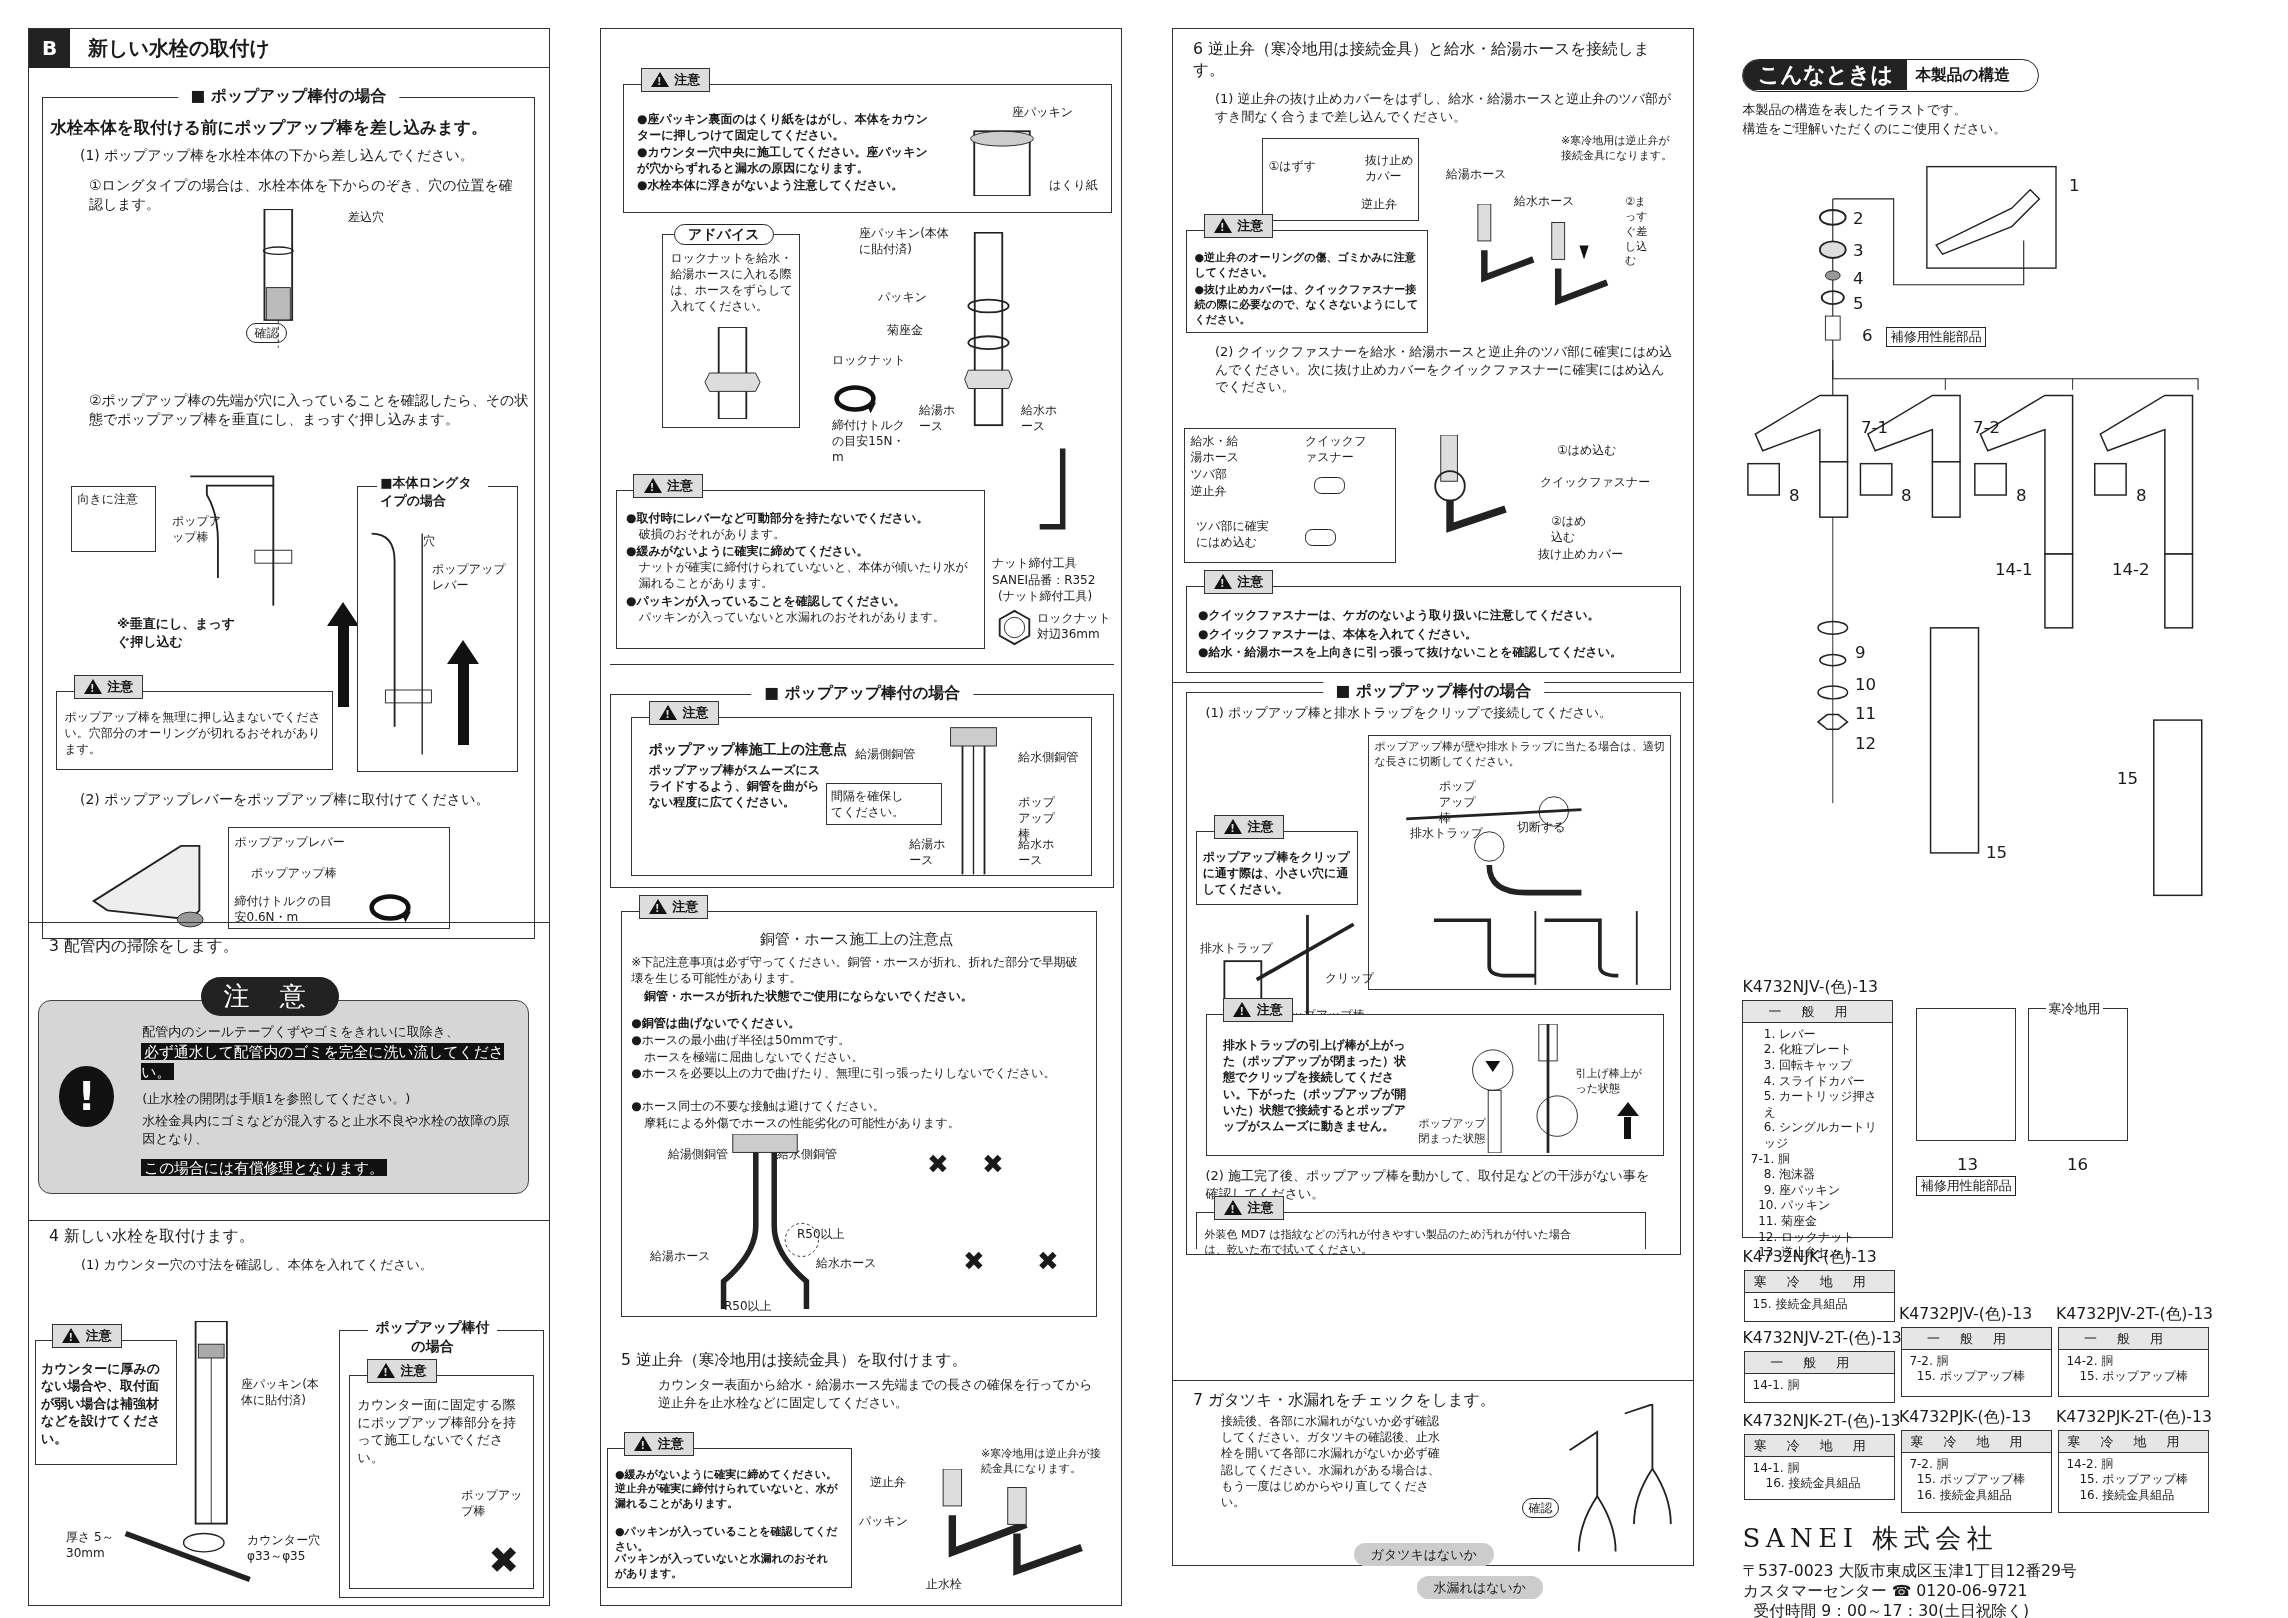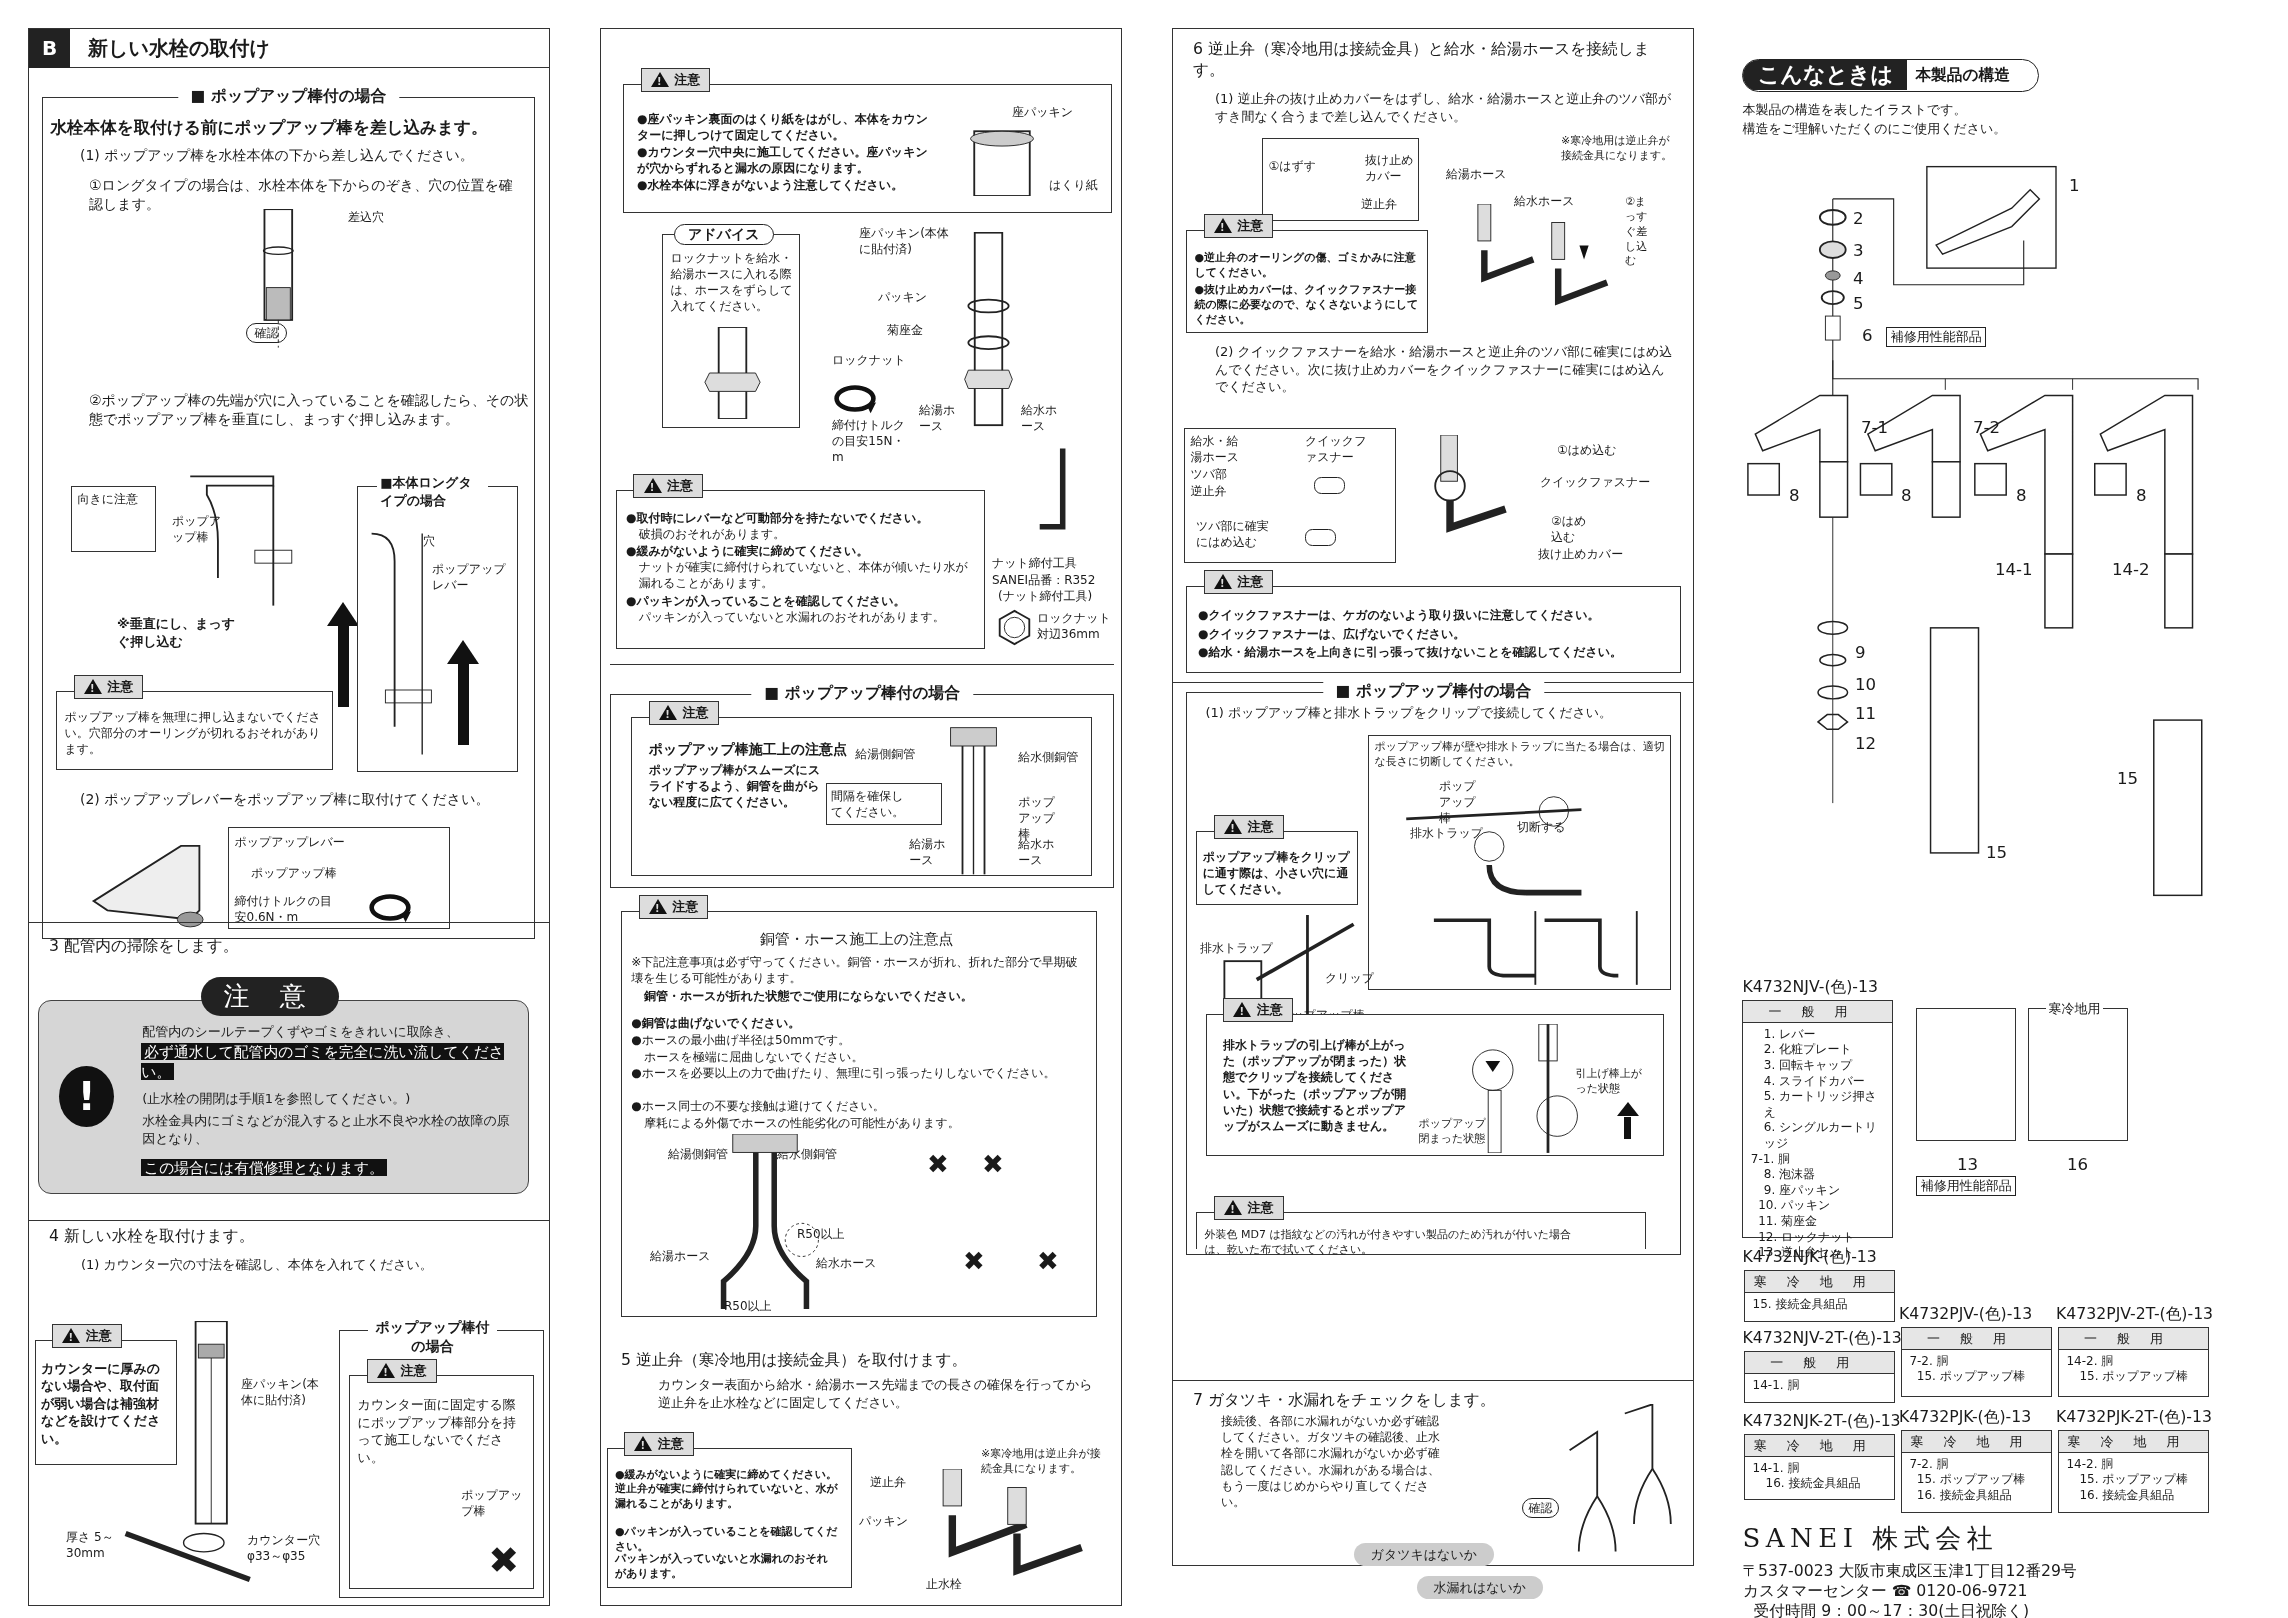--- a/index.html
+++ b/index.html
@@ -318,21 +318,21 @@
     <circle cx="40" cy="55" r="16" fill="none" stroke="#222" stroke-width="2"></circle>
     <path d="M40 70 L40 100 L100 80" fill="none" stroke="#222" stroke-width="8"></path>
   </svg>
   <div class="lbl" style="left:384px;top:413px;">①はめ込む</div>
   <div class="lbl" style="left:367px;top:445px;">クイックファスナー</div>
   <div class="lbl" style="left:378px;top:484px;width:46px;white-space:normal;">②はめ込む</div>
   <div class="lbl" style="left:365px;top:517px;">抜け止めカバー</div>
   <div class="box" style="left:13px;top:557px;width:495px;height:87px;">
     <div class="ctag"><span class="tri"></span><span>注意</span></div>
     <div class="txt b" style="left:11px;top:20px;font-size:12px;">●クイックファスナーは、ケガのないよう取り扱いに注意してください。</div>
-    <div class="txt b" style="left:11px;top:39px;font-size:12px;">●クイックファスナーは、広げないでください。</div>
+    <div class="txt b" style="left:11px;top:39px;font-size:12px;">●クイックファスナーは、本体を入れてください。</div>
     <div class="txt b" style="left:11px;top:57px;font-size:12px;">●給水・給湯ホースを上向きに引っ張って抜けないことを確認してください。</div>
   </div>
   <div style="position:absolute;left:0;top:653px;width:100%;border-top:1.8px solid #333"></div>
 
   <div class="frame" style="left:13px;top:663px;width:495px;height:563px;">
     <div class="ftitle">ポップアップ棒付の場合</div>
     <div class="txt" style="left:18.5px;top:11px;font-size:13px;">(1) ポップアップ棒と排水トラップをクリップで接続してください。</div>
     <div class="box" style="left:181px;top:42px;width:303px;height:255px;">
       <div class="txt" style="left:5.5px;top:3.7px;width:292px;font-size:11px;">ポップアップ棒が壁や排水トラップに当たる場合は、適切な長さに切断してください。</div>
       <div class="lbl" style="left:70px;top:42px;width:37px;white-space:normal;">ポップアップ棒</div>
@@ -371,20 +371,21 @@
         <circle cx="40" cy="50" r="22" fill="none" stroke="#222"></circle>
         <polygon points="32,40 48,40 40,52" fill="#111"></polygon>
         <circle cx="110" cy="100" r="22" fill="none" stroke="#222"></circle>
         <rect x="35" y="72" width="14" height="68" fill="none" stroke="#222"></rect>
       </svg>
       <div class="lbl" style="left:369px;top:52px;width:74px;white-space:normal;font-size:11px;">引上げ棒上がった状態</div>
       <div class="lbl" style="left:212px;top:102px;width:74px;white-space:normal;font-size:11px;">ポップアップ閉まった状態</div>
       <div class="shaft" style="left:417px;top:102px;width:7.4px;height:22px;"></div>
       <div class="arrowup" style="left:410px;top:87px;border-left-width:11px;border-right-width:11px;border-bottom-width:14.8px;"></div>
     </div>
+    <div class="txt" style="left:18.5px;top:474px;width:452px;font-size:13px;">(2) 施工完了後、ポップアップ棒を動かして、取付足などの干渉がない事を確認してください。</div>
     <div class="box" style="left:9.2px;top:519px;width:450px;height:37px;border-bottom:none;">
       <div class="ctag"><span class="tri"></span><span>注意</span></div>
       <div class="txt" style="left:7.4px;top:14.8px;width:369px;font-size:11px;">外装色 MD7 は指紋などの汚れが付きやすい製品のため汚れが付いた場合は、乾いた布で拭いてください。</div>
     </div>
   </div>
 
   <div style="position:absolute;left:0;top:1351px;width:100%;border-top:1.8px solid #333"></div>
   <div class="step" style="left:20px;top:1360px;font-weight:normal;font-size:15.7px;">7 ガタツキ・水漏れをチェックをします。</div>
   <div class="txt" style="left:48px;top:1384px;width:222px;font-size:12px;">接続後、各部に水漏れがないか必ず確認してください。ガタツキの確認後、止水栓を開いて各部に水漏れがないか必ず確認してください。水漏れがある場合は、もう一度はじめからやり直してください。</div>
   <div class="lbl" style="left:349px;top:1469px;border:1.4px solid #222;border-radius:11px;padding:0.9px 5.5px;">確認</div>

